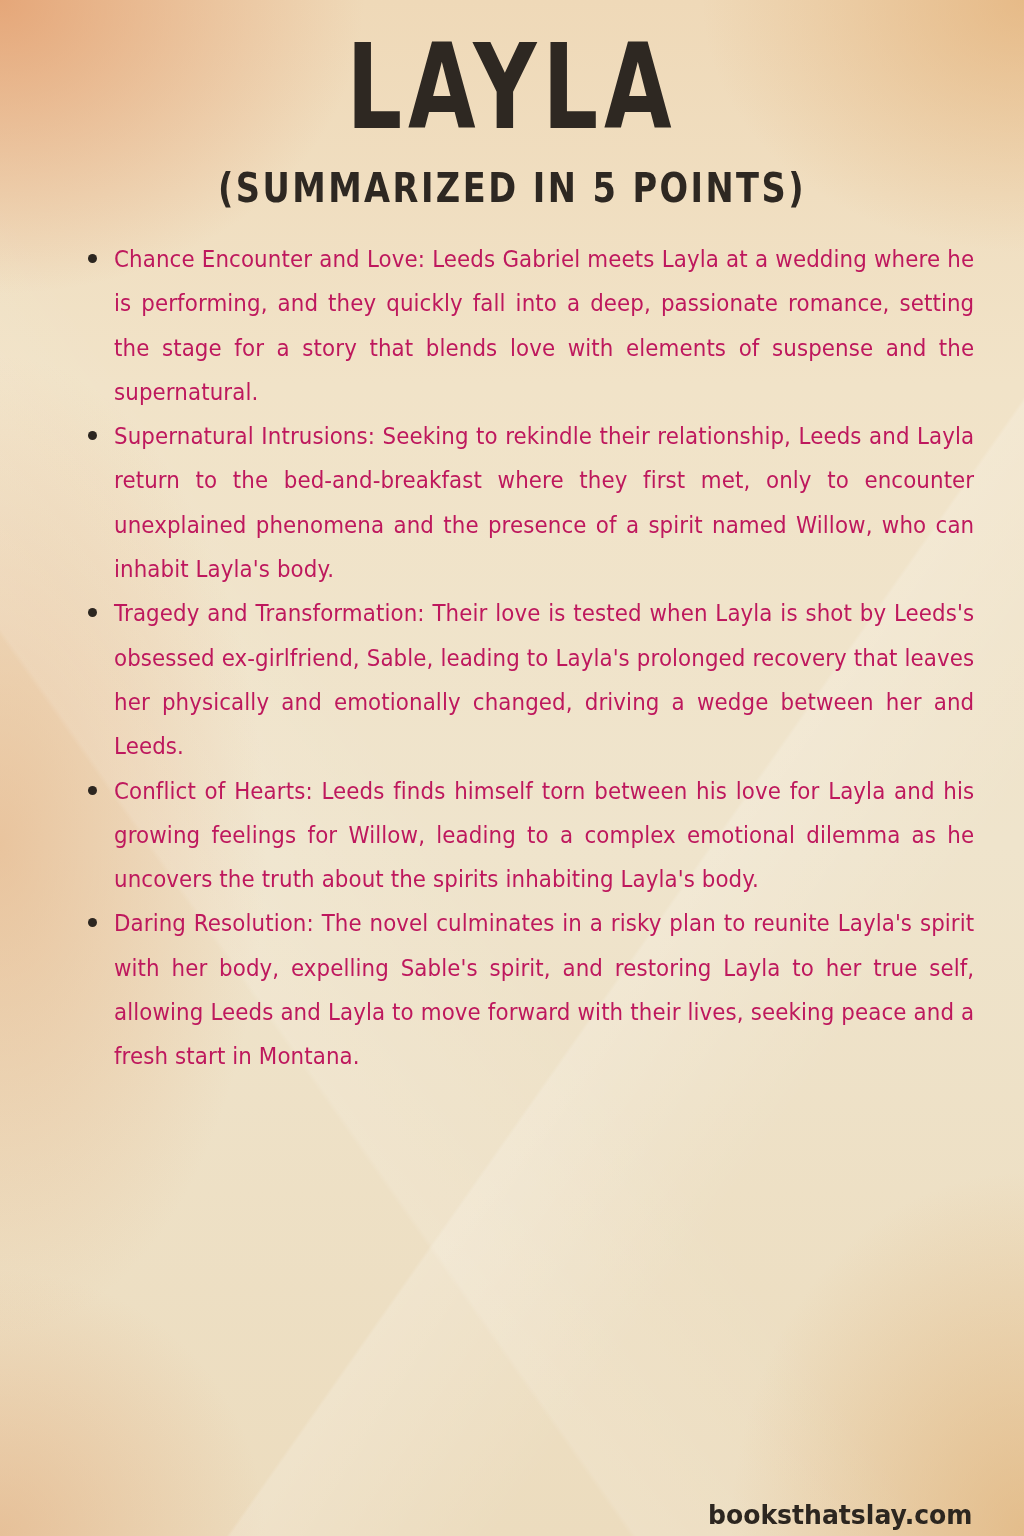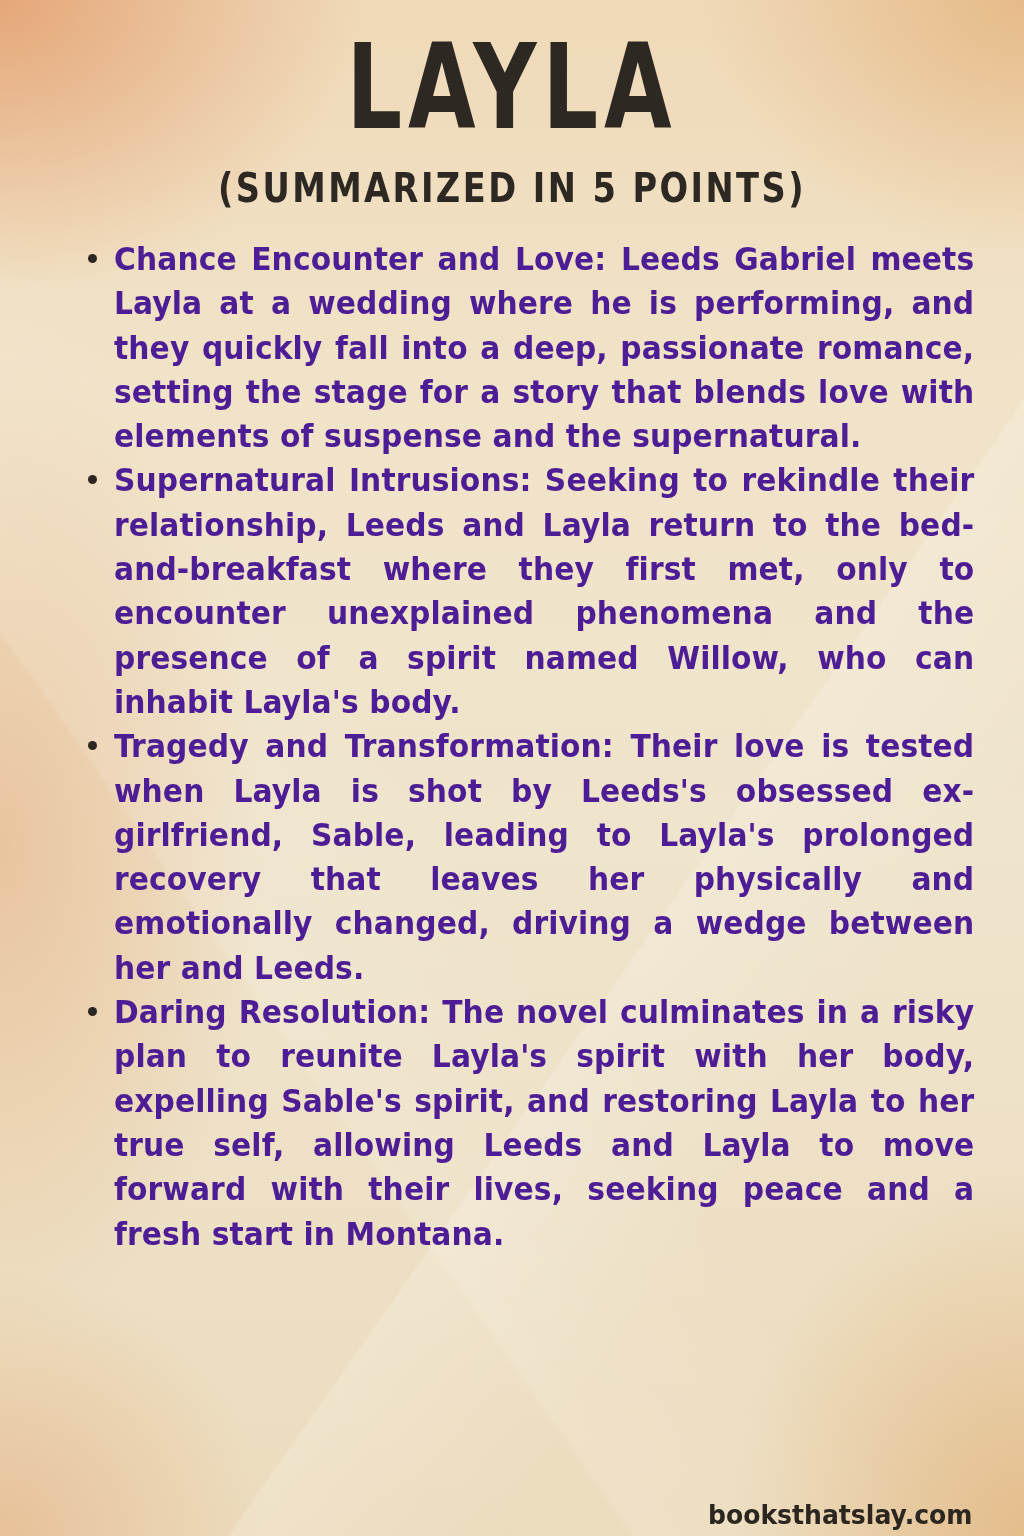--- a/index.html
+++ b/index.html
@@ -66,26 +66,26 @@
       top: 237px;
       width: 886px;
       margin: 0;
       padding: 0;
       list-style: none;
     }
     .point {
       position: relative;
       padding-left: 26px;
       font-family: "DejaVu Sans", sans-serif;
-      font-weight: bold;
-      font-size: 32px;
+      font-weight: normal;
+      font-size: 23px;
       line-height: 44.3px;
       text-align: justify;
       letter-spacing: 0.1px;
-      color: #4c1d95;
+      color: #be185d;
     }
     .bullet {
       position: absolute;
       left: 0;
       top: 17px;
       width: 9px;
       height: 9px;
       border-radius: 50%;
       background: #2c2620;
     }
@@ -124,17 +124,21 @@
   <li class="point">
     <span class="bullet"></span>
     <span class="point-text">Supernatural Intrusions: Seeking to rekindle their relationship, Leeds and Layla return to the bed-and-breakfast where they first met, only to encounter unexplained phenomena and the presence of a spirit named Willow, who can inhabit Layla's body.</span>
   </li>
   <li class="point">
     <span class="bullet"></span>
     <span class="point-text">Tragedy and Transformation: Their love is tested when Layla is shot by Leeds's obsessed ex-girlfriend, Sable, leading to Layla's prolonged recovery that leaves her physically and emotionally changed, driving a wedge between her and Leeds.</span>
   </li>
   <li class="point">
     <span class="bullet"></span>
+    <span class="point-text">Conflict of Hearts: Leeds finds himself torn between his love for Layla and his growing feelings for Willow, leading to a complex emotional dilemma as he uncovers the truth about the spirits inhabiting Layla's body.</span>
+  </li>
+  <li class="point">
+    <span class="bullet"></span>
     <span class="point-text">Daring Resolution: The novel culminates in a risky plan to reunite Layla's spirit with her body, expelling Sable's spirit, and restoring Layla to her true self, allowing Leeds and Layla to move forward with their lives, seeking peace and a fresh start in Montana.</span>
   </li>
 </ul>
 
 <div class="footer">booksthatslay.com</div>
 
 </body></html>

